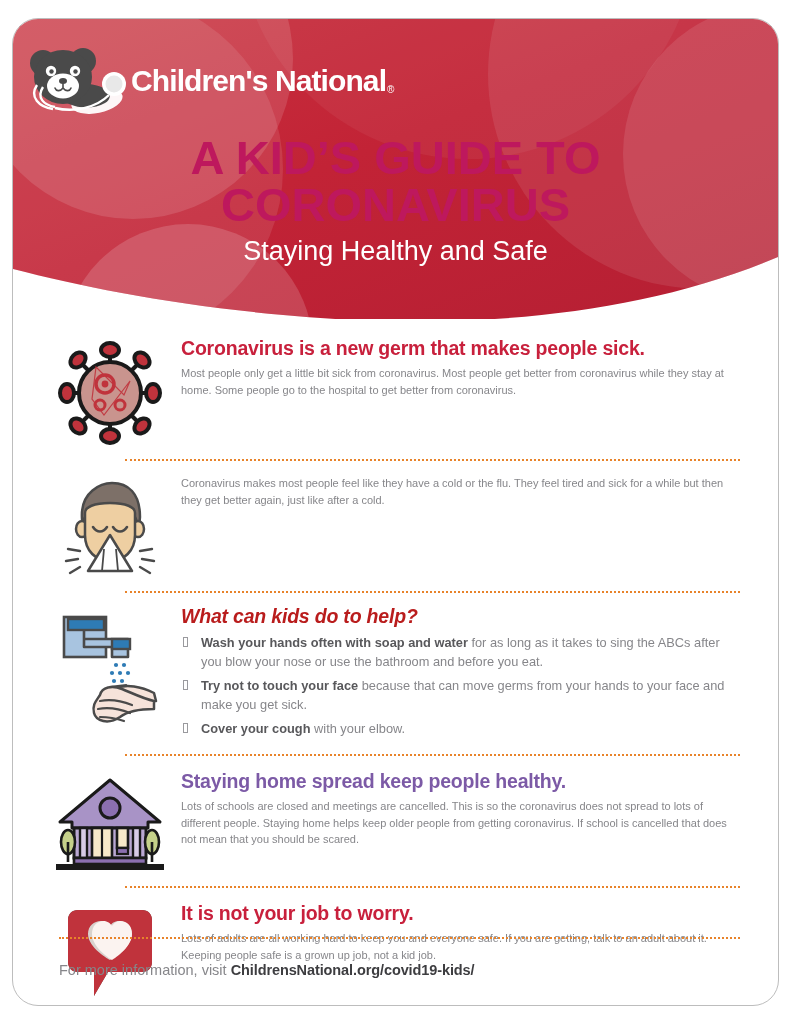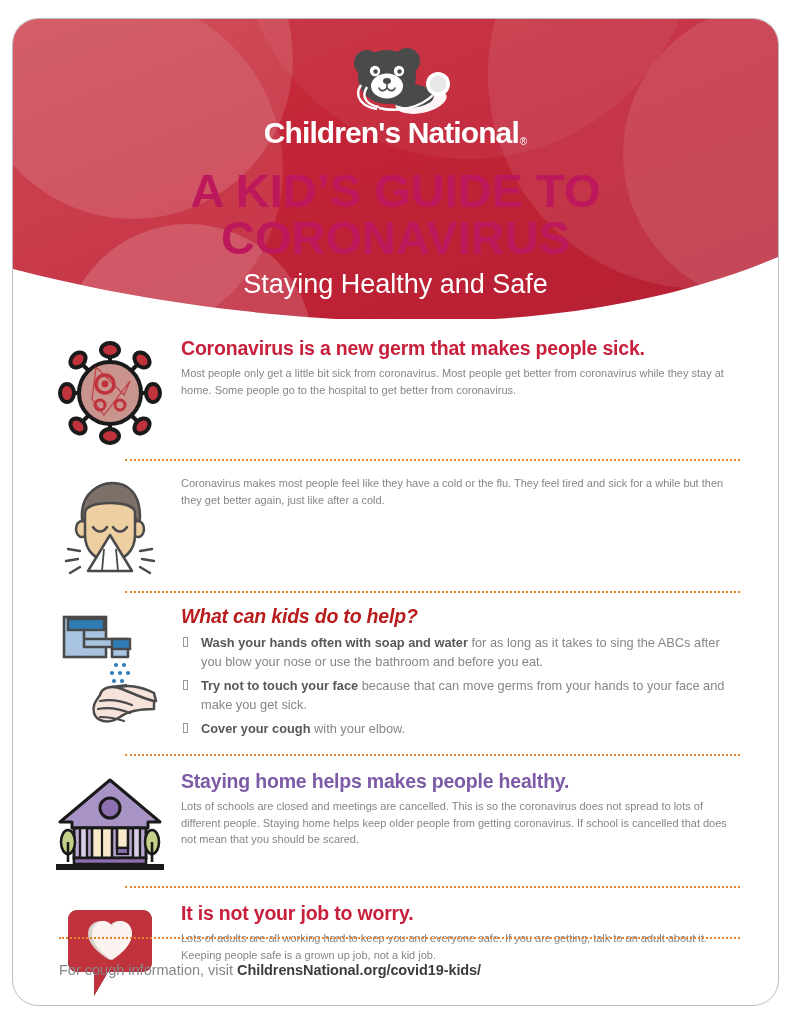--- a/index.html
+++ b/index.html
@@ -48,21 +48,21 @@
     left: 0; top: 0;
     width: 765px;
     text-align: center;
     z-index: 5;
   }
 
   
   #logo-block {
     margin-top: 24px;
     display: flex;
-    flex-direction: column;
+    flex-direction: row;
     align-items: center;
   }
   #bear-logo { display:block; }
   #wordmark {
     margin-top: 3px;
     display: flex;
     align-items: flex-end;
     justify-content: center;
   }
   #wordmark-text {
@@ -439,21 +439,21 @@
           <ellipse cx="16" cy="68" rx="7" ry="12" fill="#c5d18a" stroke="#1a1a1a" stroke-width="2.6"></ellipse>
           <line x1="16" y1="68" x2="16" y2="88" stroke="#1a1a1a" stroke-width="2.6"></line>
           <ellipse cx="100" cy="68" rx="7" ry="12" fill="#c5d18a" stroke="#1a1a1a" stroke-width="2.6"></ellipse>
           <line x1="100" y1="68" x2="100" y2="88" stroke="#1a1a1a" stroke-width="2.6"></line>
 
           <rect x="22" y="84" width="72" height="6" fill="#8b6fb0" stroke="#1a1a1a" stroke-width="2.6"></rect>
           <rect x="4" y="90" width="108" height="6" fill="#1a1a1a"></rect>
         </svg>
       </div>
       <div class="sec-body">
-        <div class="sec-heading h-purple">Staying home helps makes people healthy.</div>
+        <div class="sec-heading h-purple">Staying home spread keep people healthy.</div>
         <p class="sec-text">Lots of schools are closed and meetings are cancelled. This is so the coronavirus does not spread to lots of different people. Staying home helps keep older people from getting coronavirus. If school is cancelled that does not mean that you should be scared.</p>
       </div>
     </div>
 
     <div class="divider"></div>
 
     <div class="section" style="padding-top:14px; padding-bottom:12px;">
       <div class="sec-icon">
         <svg width="92" height="94" viewBox="0 0 92 94">
           <path d="M14 4 H78 C84 4 88 8 88 14 V56 C88 62 84 66 78 66 H44 L30 90 L30 66 H14
@@ -472,16 +472,16 @@
       </div>
     </div>
 
   </div>
 
   <div style="position:absolute; left:0; bottom:66px; width:765px;">
     <div id="footer-divider"></div>
   </div>
 
   <div id="footer">
-    <span id="footer-text">For cough information, visit </span><span id="footer-url" class="" style="font-size:14.5px;">ChildrensNational.org/covid19-kids/</span>
+    <span id="footer-text">For more information, visit </span><span id="footer-url" class="" style="font-size:14.5px;">ChildrensNational.org/covid19-kids/</span>
   </div>
 
 </div>
 
 </body></html>

